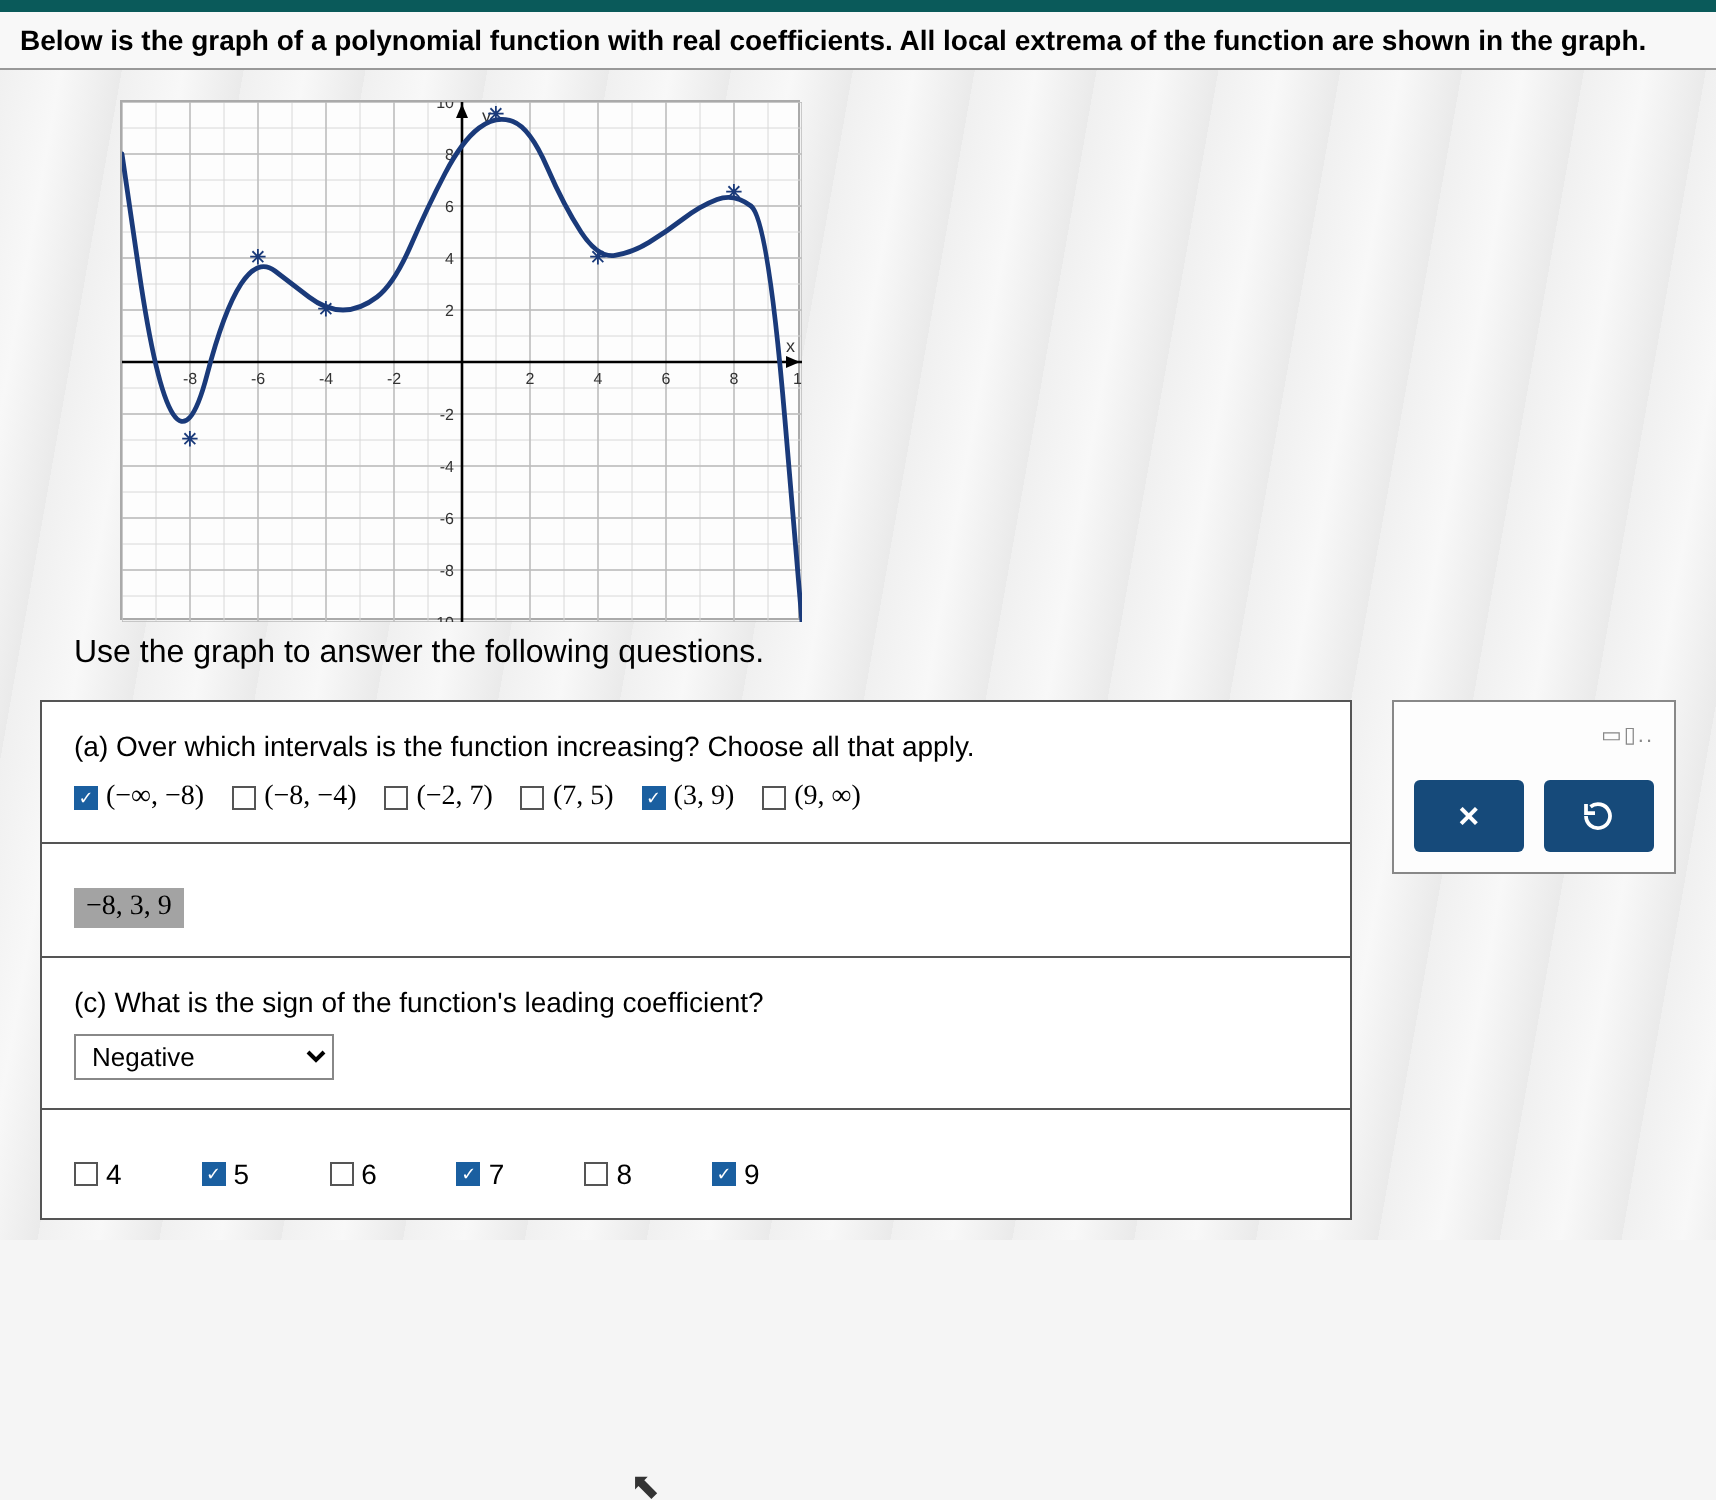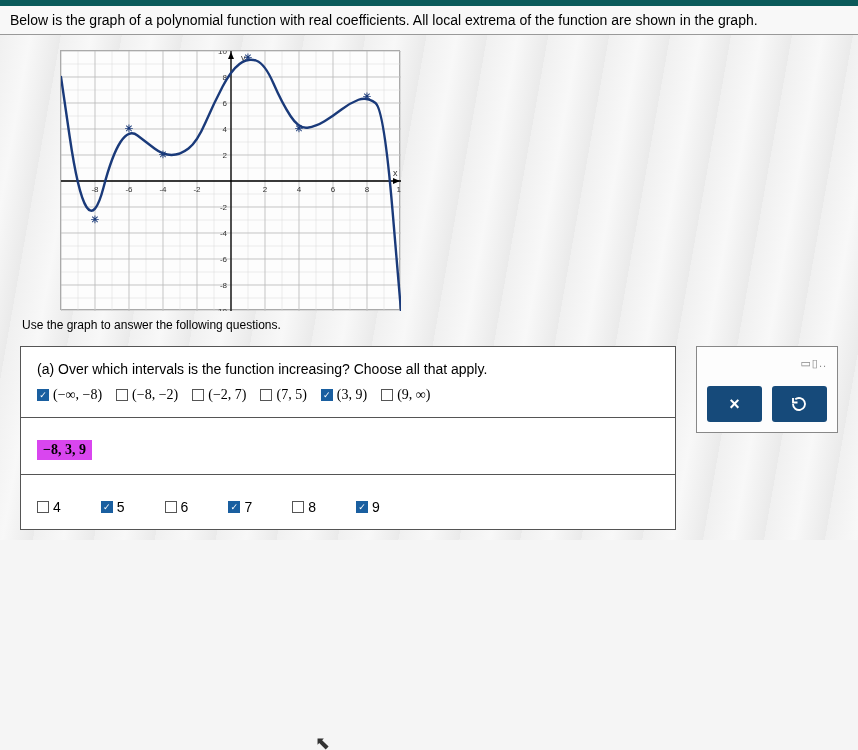--- a/index.html
+++ b/index.html
@@ -15,39 +15,39 @@
   }
   .header-bar {
     background: #0a5a5a;
     height: 6px;
   }
   .intro {
     font-size: 14px;
     padding: 6px 10px;
     border-bottom: 1px solid #999;
     background: #f8f8f8;
-    font-weight: 400;
+    font-weight: 700;
   }
   .content {
     padding: 10px 20px;
     background: repeating-linear-gradient(100deg, #f0f0f0 0px, #f8f8f8 30px, #eaeaea 60px);
   }
   .graph-area {
     margin: 5px 0 5px 40px;
   }
   .graph-box {
     width: 340px;
     height: 260px;
     background: #fdfdfd;
     border: 1px solid #aaa;
     position: relative;
   }
   .question-intro {
-    font-size: 12px;
-    margin: 8px 0 14px 2px;
+    font-size: 16px;
+    margin: 8px 0 14px 17px;
   }
   .main-row { display:flex; gap: 20px; align-items: flex-start; }
   .questions {
     width: 726px;
     border: 1px solid #555;
     background: #fff;
   }
   .qrow {
     border-top: 1px solid #555;
     padding: 14px 16px 14px 16px;
@@ -61,21 +61,21 @@
   }
   .chk .box {
     width: 12px; height: 12px; border:1px solid #555; background:#fff;
     display:inline-flex; align-items:center; justify-content:center;
     font-size: 9px; line-height:1; color:#fff;
   }
   .chk.sel .box { background:#1a5fa0; border-color:#1a5fa0; }
   .chk.sel .box::after { content:"✓"; color:#fff; font-size:9px; }
   .ans-box {
     display:inline-block; margin-top:8px; padding:2px 6px;
-    background:#d946ef; font-family: 'Times New Roman', serif; font-weight: bold;
+    background:#a3a3a3; font-family: 'Times New Roman', serif;
   }
   .math { font-family: 'Times New Roman', Times, serif; }
   select.sel-neg {
     margin-top:8px; border:1px solid #888; font-size:13px; padding:2px 4px;
     min-width: 130px; background:#fff;
   }
   .side-panel {
     width: 155px;
     border: 1px solid #888;
     background: #fdfdfd;
@@ -217,21 +217,21 @@
 
       <div class="qrow">
         <div>(a) Over which intervals is the function increasing? Choose all that apply.</div>
         <div class="opts" id="qa-opts">
             <label class="chk sel">
               <span class="box"></span>
               <span class="math">(−∞, −8)</span>
             </label>
             <label class="chk">
               <span class="box"></span>
-              <span class="math">(−8, −2)</span>
+              <span class="math">(−8, −4)</span>
             </label>
             <label class="chk">
               <span class="box"></span>
               <span class="math">(−2, 7)</span>
             </label>
             <label class="chk">
               <span class="box"></span>
               <span class="math">(7, 5)</span>
             </label>
             <label class="chk sel">
@@ -242,20 +242,26 @@
               <span class="box"></span>
               <span class="math">(9, ∞)</span>
             </label>
           </div>
       </div>
 
       <div class="qrow">
         <div class="ans-box math">−8, 3, 9</div>
       </div>
 
+      <div class="qrow">
+        <div>(c) What is the sign of the function's leading coefficient?</div>
+        <select class="sel-neg">
+          <option>Negative</option>
+        </select>
+      </div>
 
       <div class="qrow">
         <div class="opts wide" id="qd-opts">
             <label class="chk">
               <span class="box"></span>
               <span>4</span>
             </label>
             <label class="chk sel">
               <span class="box"></span>
               <span>5</span>

